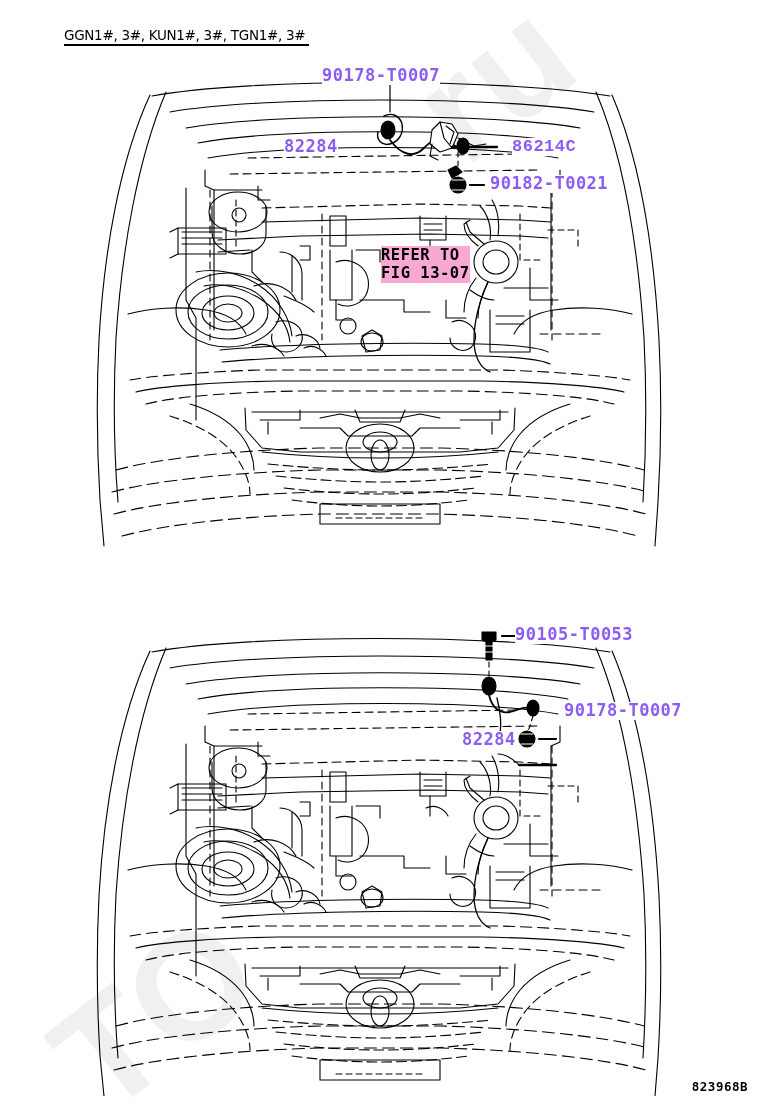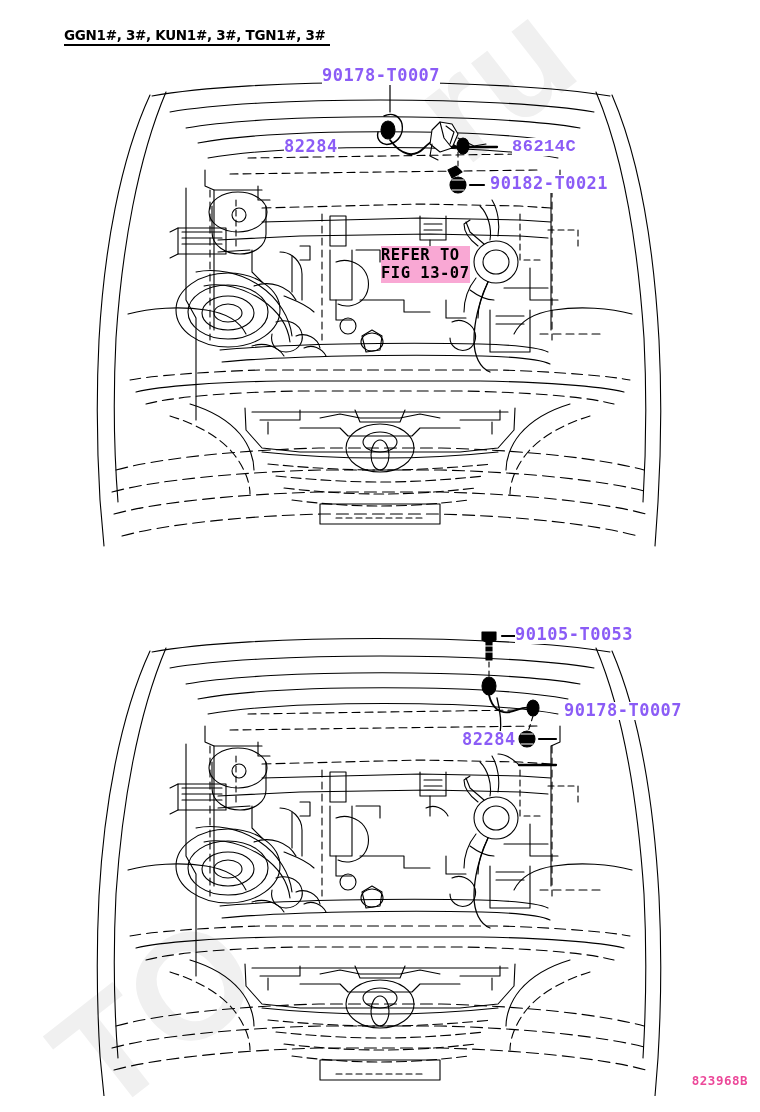--- a/index.html
+++ b/index.html
@@ -62,21 +62,21 @@
     width: 760px;
     z-index: 2;
   }
   #diagram-top { top: 0; height: 556px; }
   #diagram-bottom { top: 556px; height: 540px; padding-left: 8px; }
 
   .group-header {
     position: absolute;
     font-family: "DejaVu Sans", sans-serif;
     font-size: 13.5px;
-    font-weight: bold;
+    font-weight: normal;
     letter-spacing: -0.3px;
     color: #000;
     padding-bottom: 3px;
     white-space: nowrap;
   }
   .group-header::after {
     content: "";
     position: absolute;
     left: 0;
     right: -4px;
@@ -113,26 +113,26 @@
     color: #000;
     white-space: nowrap;
     z-index: 4;
     background: #f9a8d4;
     line-height: 1.18;
   }
 
   #fig-code {
     position: absolute;
     right: 12px;
-    bottom: 24px;
+    bottom: 18px;
     font-family: "DejaVu Sans Mono", monospace;
     font-size: 12.5px;
     font-weight: bold;
     letter-spacing: 0.5px;
-    color: #ec4899;
+    color: #000000;
     z-index: 5;
   }
 </style>
 </head>
 <body>
 
 <div class="page">
 
   <div class="watermark">
     <div class="wm-text wm-1">ru</div>

